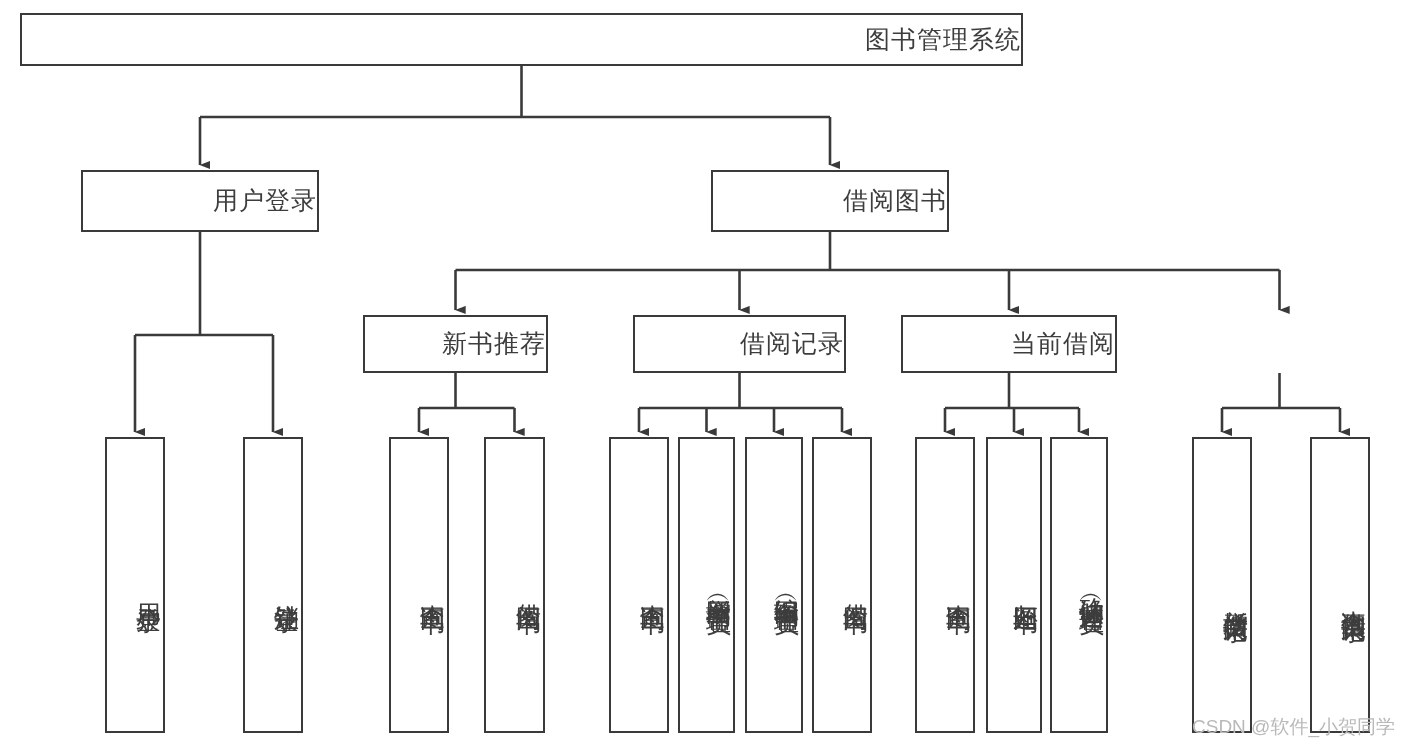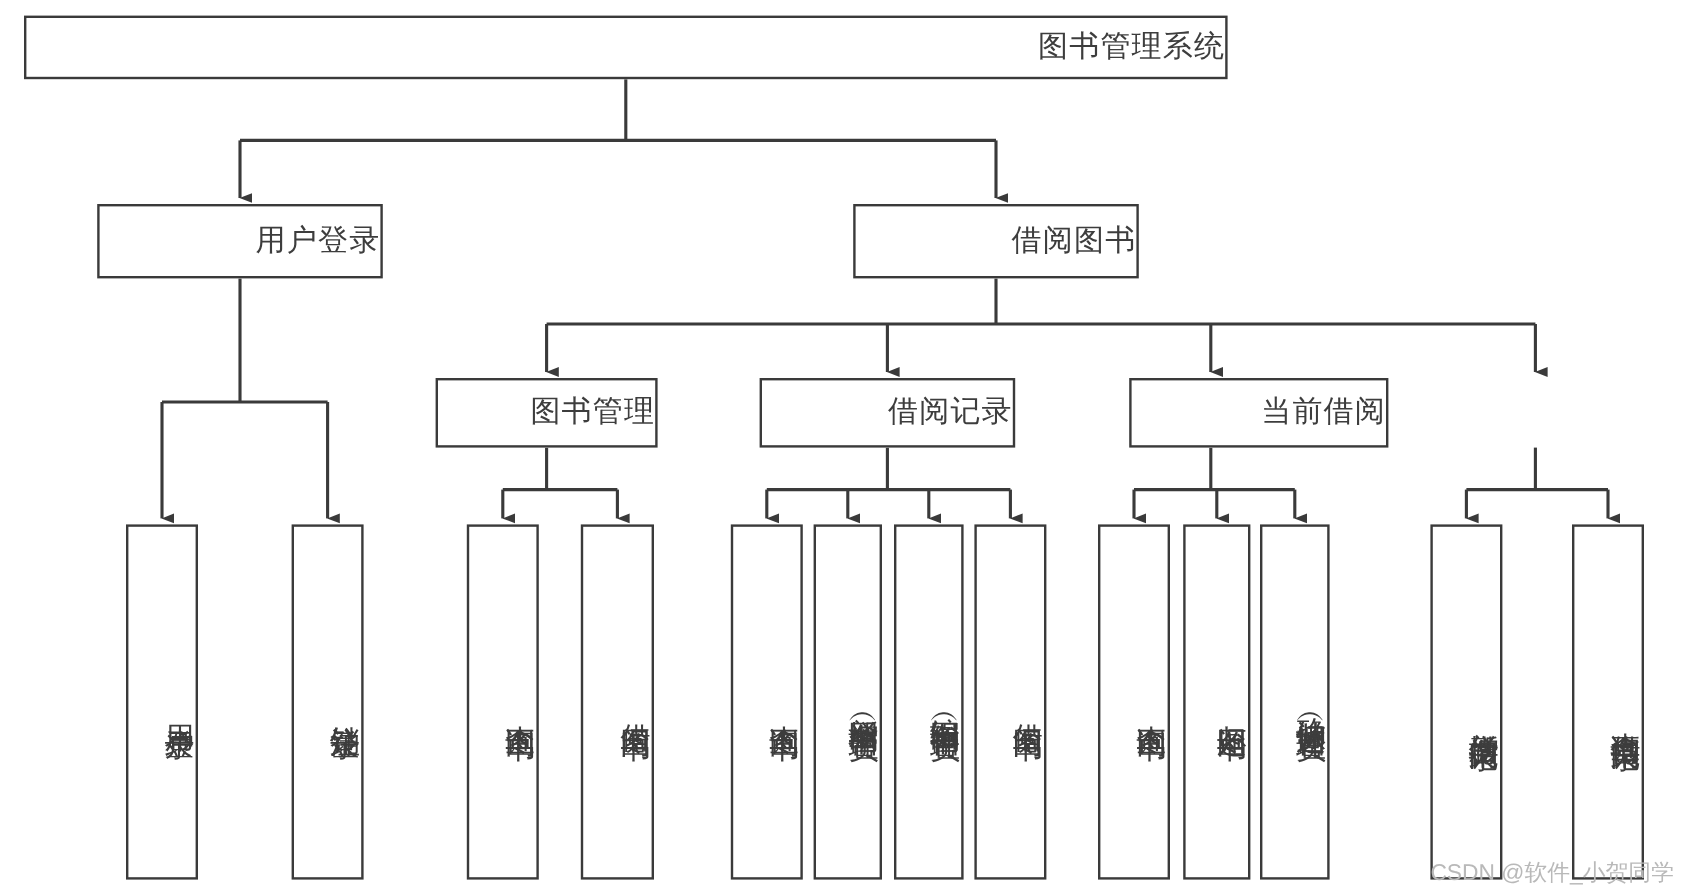--- a/index.html
+++ b/index.html
@@ -125,26 +125,26 @@
   </div>
 
   <div class="node horiz" style="left:81px; top:170px; width:238px; height:62px;">
     <span class="lbl">用户登录</span>
   </div>
   <div class="node horiz" style="left:711px; top:170px; width:238px; height:62px;">
     <span class="lbl">借阅图书</span>
   </div>
 
   <div class="node horiz" style="left:363px; top:315px; width:185px; height:58px;">
-    <span class="lbl">图书管理</span>
+    <span class="lbl">新书推荐</span>
   </div>
   <div class="node horiz" style="left:633px; top:315px; width:213px; height:58px;">
     <span class="lbl">借阅记录</span>
   </div>
-  <div class="node horiz" style="left:901px; top:315px; width:216px; height:58px;margin-left:40px;">
+  <div class="node horiz" style="left:901px; top:315px; width:216px; height:58px;">
     <span class="lbl">当前借阅</span>
   </div>
 
   <div class="node vert" style="left:105px; top:437px; width:60px; height:296px;">
     <span class="lbl">用户登录</span>
   </div>
   <div class="node vert" style="left:243px; top:437px; width:60px; height:296px;">
     <span class="lbl">注销登录</span>
   </div>
   <div class="node vert" style="left:389px; top:437px; width:60px; height:296px;">

